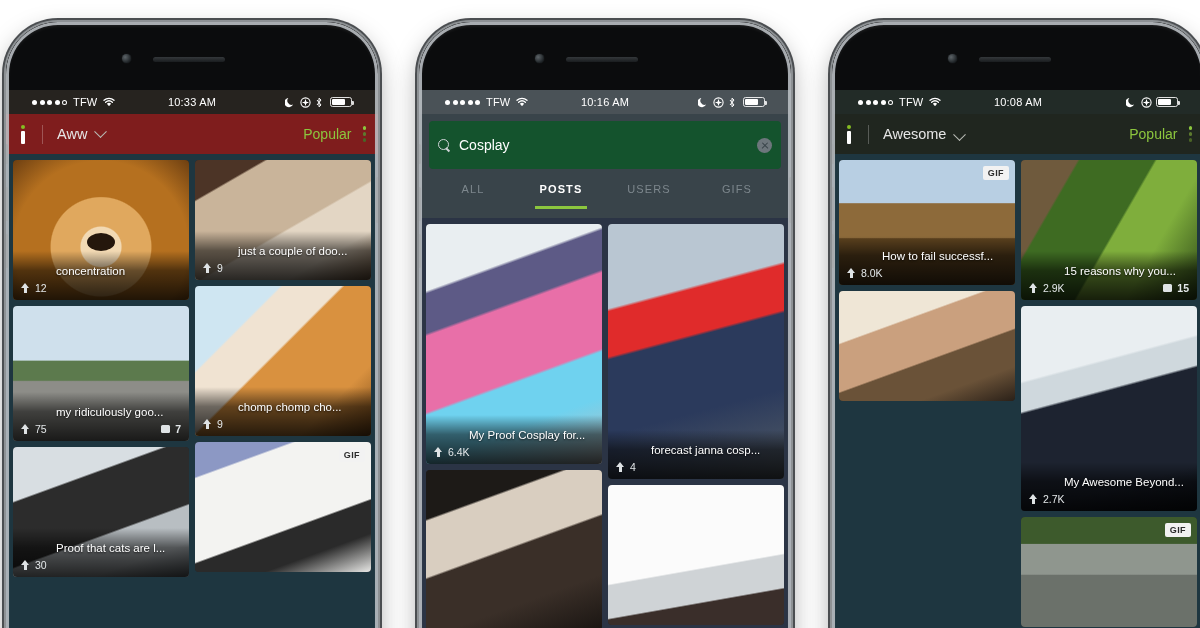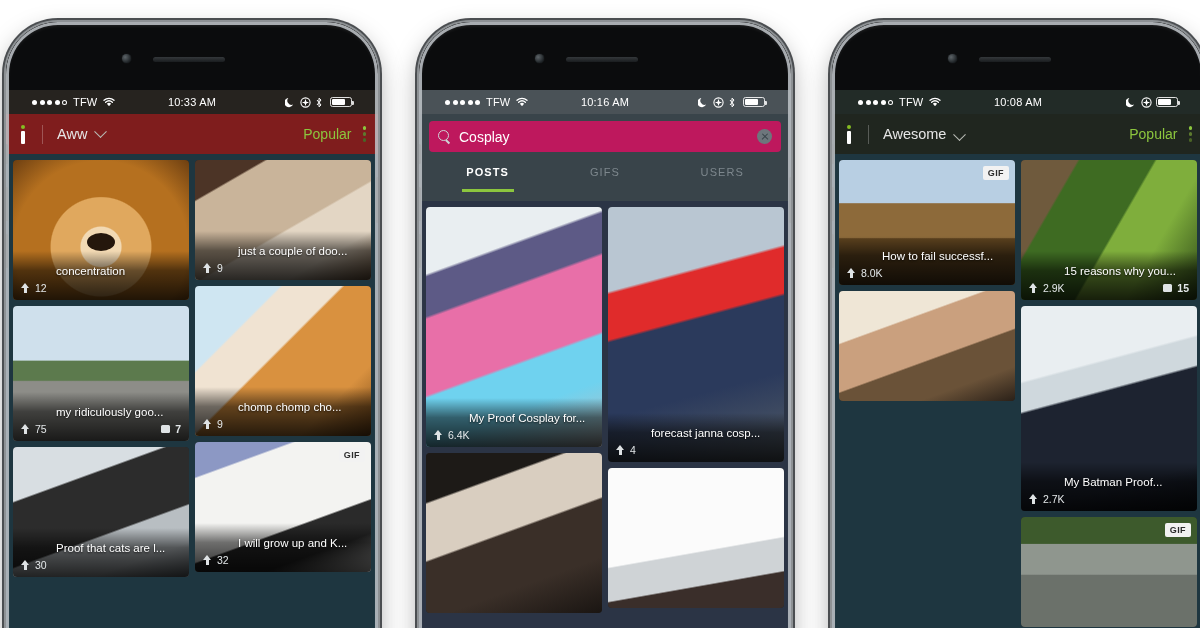--- a/index.html
+++ b/index.html
@@ -75,21 +75,21 @@
     border-bottom:1.6px solid #b9bcb6; transform:rotate(45deg) translate(-2px,-2px); margin-left:9px; }
   .nav-right { margin-left:auto; display:flex; align-items:center; gap:11px; }
   .nav-sort { color:#8cc63e; font-size:14px; }
   .kebab { display:flex; flex-direction:column; gap:2.5px; align-items:center; }
   .kebab i { width:3.5px; height:3.5px; border-radius:50%; background:#8cc63e; display:block; }
   .kebab i:nth-child(2){ background:#5d7a2e; }
   .kebab i:nth-child(3){ background:#4a6326; }
 
   
   .search-wrap { background:#39444a; padding:7px 10px 9px; }
-  .search-field { display:flex; align-items:center; height:31px; background:#be185d;
+  .search-field { display:flex; align-items:center; height:48px; background:#14532d;
     border-radius:4px; padding:0 9px; gap:8px; }
   .s-icon { width:13px; height:13px; position:relative; flex:none; }
   .s-icon::before{ content:""; position:absolute; left:0; top:0; width:9px; height:9px;
     border:1.6px solid #cfd4d7; border-radius:50%; }
   .s-icon::after{ content:""; position:absolute; left:8px; top:8.5px; width:5px; height:1.6px;
     background:#cfd4d7; transform:rotate(45deg); transform-origin:left center; }
   .search-val { color:#fff; font-size:14px; flex:1; }
   .clear-btn { width:15px; height:15px; border-radius:50%; background:#6d767c; position:relative; flex:none;}
   .clear-btn::before,.clear-btn::after{ content:""; position:absolute; left:3.5px; top:7px;
     width:8px; height:1.4px; background:#39444a; }
@@ -269,27 +269,20 @@
                     <div class="title">chomp chomp cho...</div>
                     <div class="meta">
                       <span class="up-arrow"></span>
                       <span class="count">9</span>
                     </div>
                   </div>
                 </div>
                 <div class="card">
                   <div class="ph panda" style="height: 130px;"></div>
                   <div class="gif-badge">GIF</div>
-                  <div class="overlay">
-                    <div class="title">I will grow up and K...</div>
-                    <div class="meta">
-                      <span class="up-arrow"></span>
-                      <span class="count">32</span>
-                    </div>
-                  </div>
                 </div>
               </div>
             </div>
           </div>
         </div>
       </div>
       <div class="phone p2">
         <div class="btn-side btn-ring"></div>
         <div class="btn-side btn-vol-a"></div>
         <div class="btn-side btn-vol-b"></div>
@@ -333,23 +326,24 @@
               </span>
             </div>
           </div>
           <div class="search-wrap">
             <div class="search-field">
               <span class="s-icon"></span>
               <span class="search-val" title="Search">Cosplay</span>
               <span class="clear-btn"></span>
             </div>
             <div class="tabs">
+              <div class="tab">ALL</div>
               <div class="tab active">POSTS</div>
+              <div class="tab">USERS</div>
               <div class="tab">GIFS</div>
-              <div class="tab">USERS</div>
             </div>
           </div>
           <div class="feed navy" style="height: calc(100% - 104px);">
             <div class="cols">
               <div class="col">
                 <div class="card">
                   <div class="ph jinx" style="height: 240px;"></div>
                   <div class="overlay">
                     <div class="title">My Proof Cosplay for...</div>
                     <div class="meta">
@@ -469,21 +463,21 @@
                       <span class="right">
                         <span class="cm-icon"></span>
                         <span class="count">15</span>
                       </span>
                     </div>
                   </div>
                 </div>
                 <div class="card">
                   <div class="ph batman" style="height: 205px;"></div>
                   <div class="overlay">
-                    <div class="title">My Batman Proof...</div>
+                    <div class="title">My Awesome Beyond...</div>
                     <div class="meta">
                       <span class="up-arrow"></span>
                       <span class="count">2.7K</span>
                     </div>
                   </div>
                 </div>
                 <div class="card">
                   <div class="ph road" style="height: 110px;"></div>
                   <div class="gif-badge">GIF</div>
                 </div>

